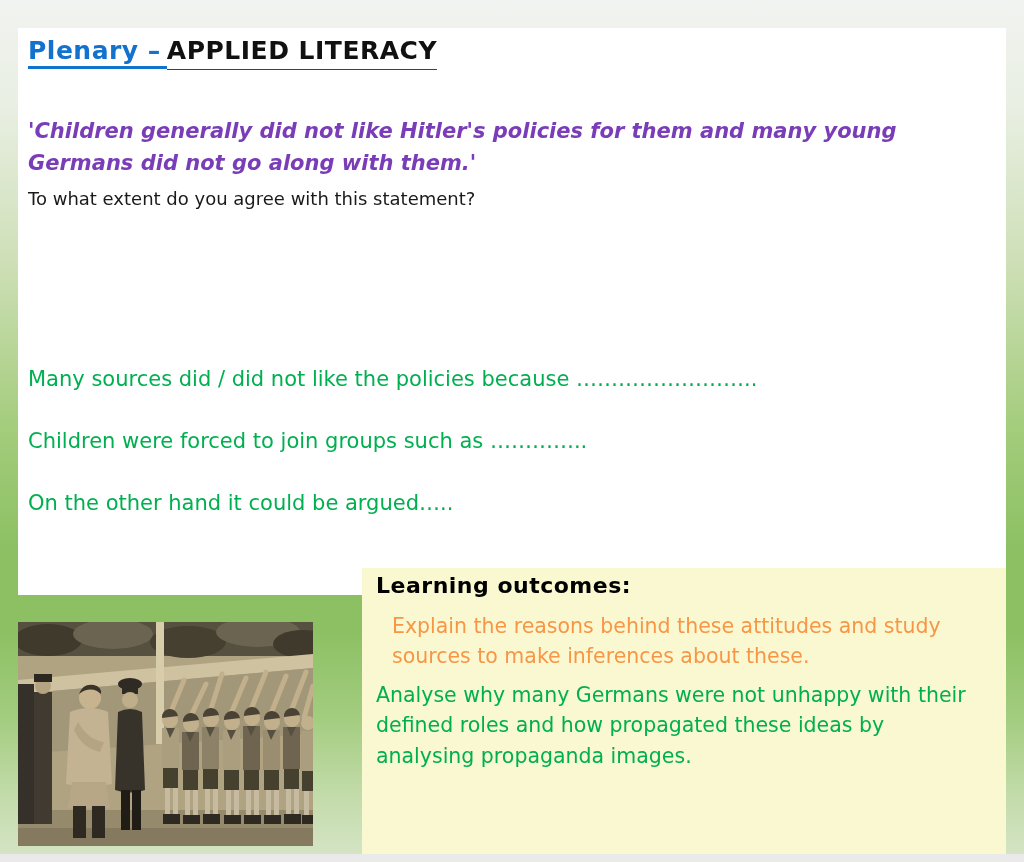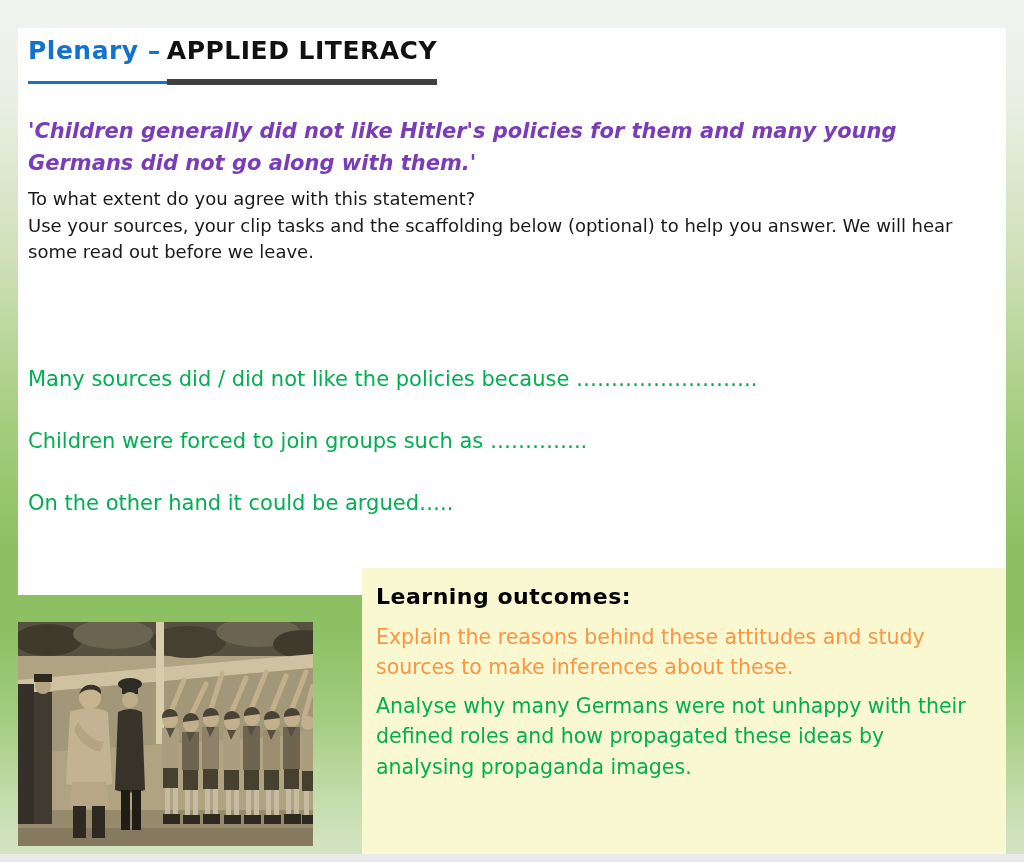--- a/index.html
+++ b/index.html
@@ -13,25 +13,25 @@
   .panel {
     position:absolute; left:18px; top:28px; width:988px; height:567px;
     background:#ffffff;
   }
   .title {
     position:absolute; left:10px; top:8px;
     font-size:25px; font-weight:bold; letter-spacing:0.5px; white-space:nowrap;
   }
   .title .prefix {
     color:#1272ce; border-bottom:3px solid #1272ce;
-    display:inline-block; padding-bottom:16px; padding-right:6px;
+    display:inline-block; padding-bottom:1px; padding-right:6px;
   }
   .title .main {
-    color:#111111; border-bottom:6px solid #404040;
-    display:inline-block; padding-bottom:14px;
+    color:#111111; border-bottom:1px solid #404040;
+    display:inline-block; padding-bottom:4px;
   }
   .quote {
     position:absolute; left:10px; top:88px; width:880px;
     font-size:21px; font-style:italic; font-weight:bold;
     color:#7a3db8; line-height:1.5;
   }
   .question {
     position:absolute; left:10px; top:158px; width:934px;
     font-size:18px; color:#1a1a1a; line-height:1.48;
   }
@@ -40,51 +40,50 @@
     font-size:21px; color:#00b050;
   }
   .s0 { top:276px; } .s1 { top:339px; } .s2 { top:401px; }
   .s3 { top:463px; } .s4 { top:525px; }
   .photo {
     position:absolute; left:18px; top:622px; width:295px; height:224px;
     line-height:0;
   }
   .outcomes {
     position:absolute; left:362px; top:568px; width:644px; height:287px;
-    background:#faf8d1; box-sizing:border-box; padding:16px 14px;
+    background:#faf8d1; box-sizing:border-box; padding:5px 14px;
   }
   .outcomes .heading {
     font-size:22px; font-weight:bold; color:#000000; margin:0 0 13px 0;
     letter-spacing:0.5px;
   }
   .outcome {
     font-size:20.5px; line-height:1.47; width:606px; margin:0 0 9px 0;
   }
   .o-red    { color:#ff0000; }
-  .o-orange { color:#f79646; }
+  .o-orange { color:#f79646;margin-left:16px; }
   .o-green  { color:#00b050; }
   .bottom-strip {
     position:absolute; left:0; top:854px; width:1024px; height:8px;
     background:#eaeaea;
   }
 </style>
 </head>
 <body>
 
 <div class="panel">
 
   <div class="title">
     <span class="prefix">Plenary –</span><span class="main">APPLIED LITERACY</span>
   </div>
 
   <div class="quote">'Children generally did not like Hitler's policies for them and many young Germans did not go along with them.'</div>
 
   <div class="question">
     <div>To what extent do you agree with this statement?</div>
-    <div>Use your sources, your clip tasks and the scaffolding below (optional) to help you answer. We will hear some read out before we leave.</div>
   </div>
 
   <div class="scaffold-line s1">Many sources did / did not like the policies because ……………………..</div>
   <div class="scaffold-line s2">Children were forced to join groups such as  …………..</div>
   <div class="scaffold-line s3">On the other hand it could be argued…..</div>
 </div>
 
 <div class="photo">
   <svg width="295" height="224" viewBox="0 0 295 224">
 

